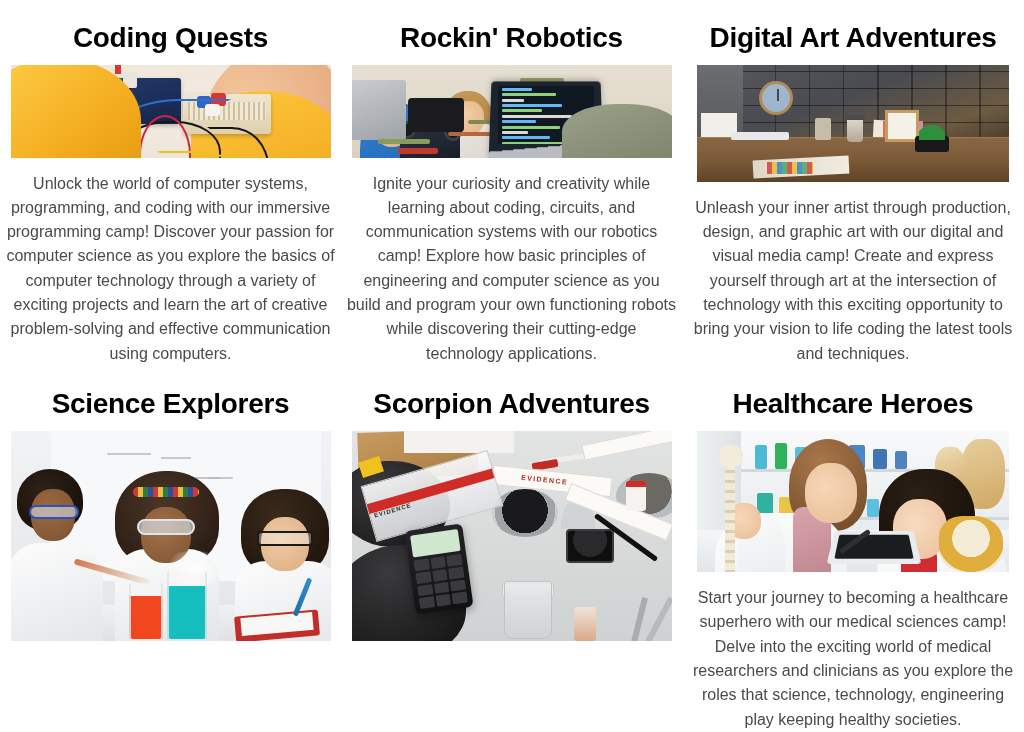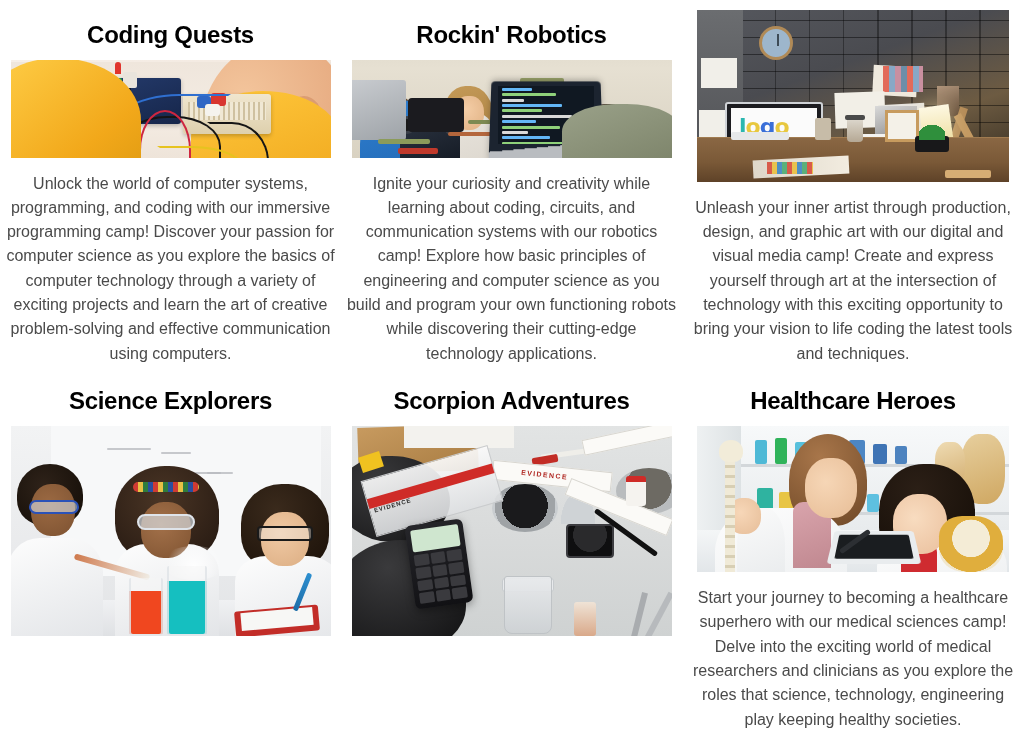--- a/index.html
+++ b/index.html
@@ -21,21 +21,21 @@
   }
 
   .card {
     padding: 0;
     display: flex;
     flex-direction: column;
     align-items: center;
   }
 
   .card-title {
-    font-size: 24px;
+    font-size: 28px;
     font-weight: bold;
     color: #000000;
     letter-spacing: -0.3px;
     text-align: center;
     margin: 20px 0 0 0;
     line-height: 1.25;
     width: 100%;
     font-family: "Liberation Sans", sans-serif;
   }
 
@@ -442,20 +442,21 @@
           <i style="width:64px;background:#8fd17a;"></i>
         </div>
         <div class="kid5h"></div>
         <div class="kid5b"></div>
       </div>
     </div>
     <p class="card-desc">Ignite your curiosity and creativity while learning about coding, circuits, and communication systems with our robotics camp! Explore how basic principles of engineering and computer science as you build and program your own functioning robots while discovering their cutting-edge technology applications.</p>
   </div>
 
   <div class="card col3">
+    <div class="card-title">Digital Art Adventures</div>
     <div class="photo-wrap">
       <div class="photo p3">
         <div class="brick"></div>
         <div class="wallL"></div>
         <div class="postL1"></div>
         <div class="postL2"></div>
         <div class="clock"></div>
         <div class="mood2"></div>
         <div class="palette1"></div>
         <div class="mood1"></div>

